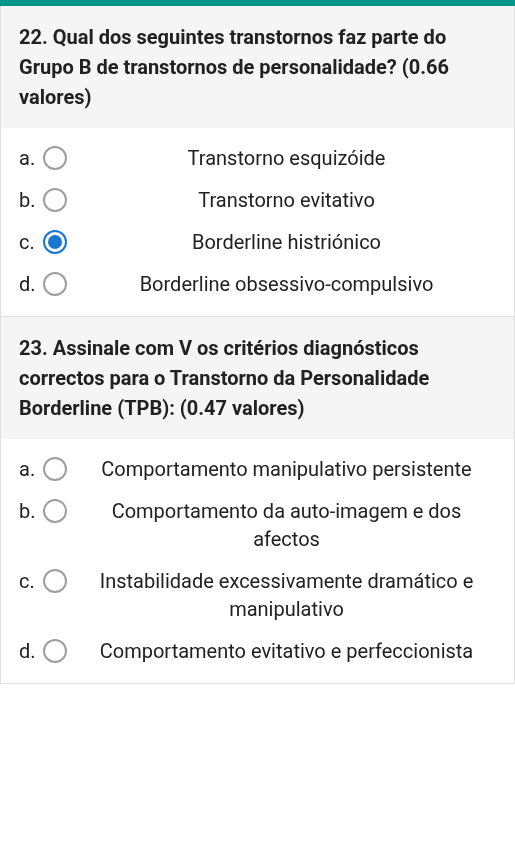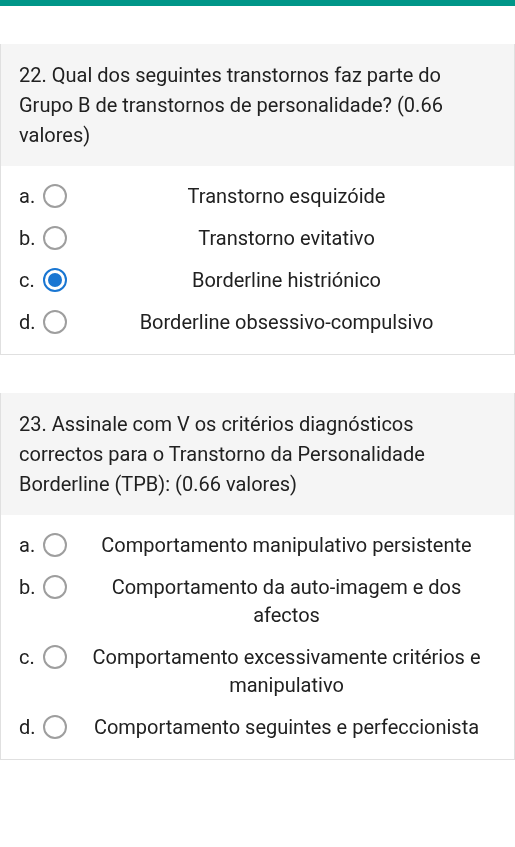--- a/index.html
+++ b/index.html
@@ -18,24 +18,23 @@
       background: #009688;
     }
     .question-block {
       border: 1px solid #e0e0e0;
       border-top: none;
     }
     .question-header {
       background: #f5f5f5;
       padding: 16px 18px;
       font-size: 20px;
-      font-weight: 400;
+      font-weight: 700;
       line-height: 1.5;
       color: #212121;
-      margin-top: 38px;
     }
     .options-container {
       padding: 16px 18px;
       background: #ffffff;
     }
     .option-row {
       display: flex;
       align-items: flex-start;
       margin-bottom: 14px;
       font-size: 20px;
@@ -102,36 +101,36 @@
     </div>
     <div class="option-row">
       <span class="option-letter">d.</span>
       <span class="radio-circle"></span>
       <span class="option-text">Borderline obsessivo-compulsivo</span>
     </div>
   </div>
 </div>
 
 <div class="question-block">
-  <div class="question-header">23. Assinale com V os critérios diagnósticos correctos para o Transtorno da Personalidade Borderline (TPB): (0.66 valores)</div>
+  <div class="question-header">23. Assinale com V os critérios diagnósticos correctos para o Transtorno da Personalidade Borderline (TPB): (0.47 valores)</div>
   <div class="options-container">
     <div class="option-row">
       <span class="option-letter">a.</span>
       <span class="radio-circle"></span>
       <span class="option-text">Comportamento manipulativo persistente</span>
     </div>
     <div class="option-row">
       <span class="option-letter">b.</span>
       <span class="radio-circle"></span>
       <span class="option-text">Comportamento da auto-imagem e dos afectos</span>
     </div>
     <div class="option-row">
       <span class="option-letter">c.</span>
       <span class="radio-circle"></span>
-      <span class="option-text">Comportamento excessivamente critérios e manipulativo</span>
+      <span class="option-text">Instabilidade excessivamente dramático e manipulativo</span>
     </div>
     <div class="option-row">
       <span class="option-letter">d.</span>
       <span class="radio-circle"></span>
-      <span class="option-text">Comportamento seguintes e perfeccionista</span>
+      <span class="option-text">Comportamento evitativo e perfeccionista</span>
     </div>
   </div>
 </div>
 
 </body></html>

